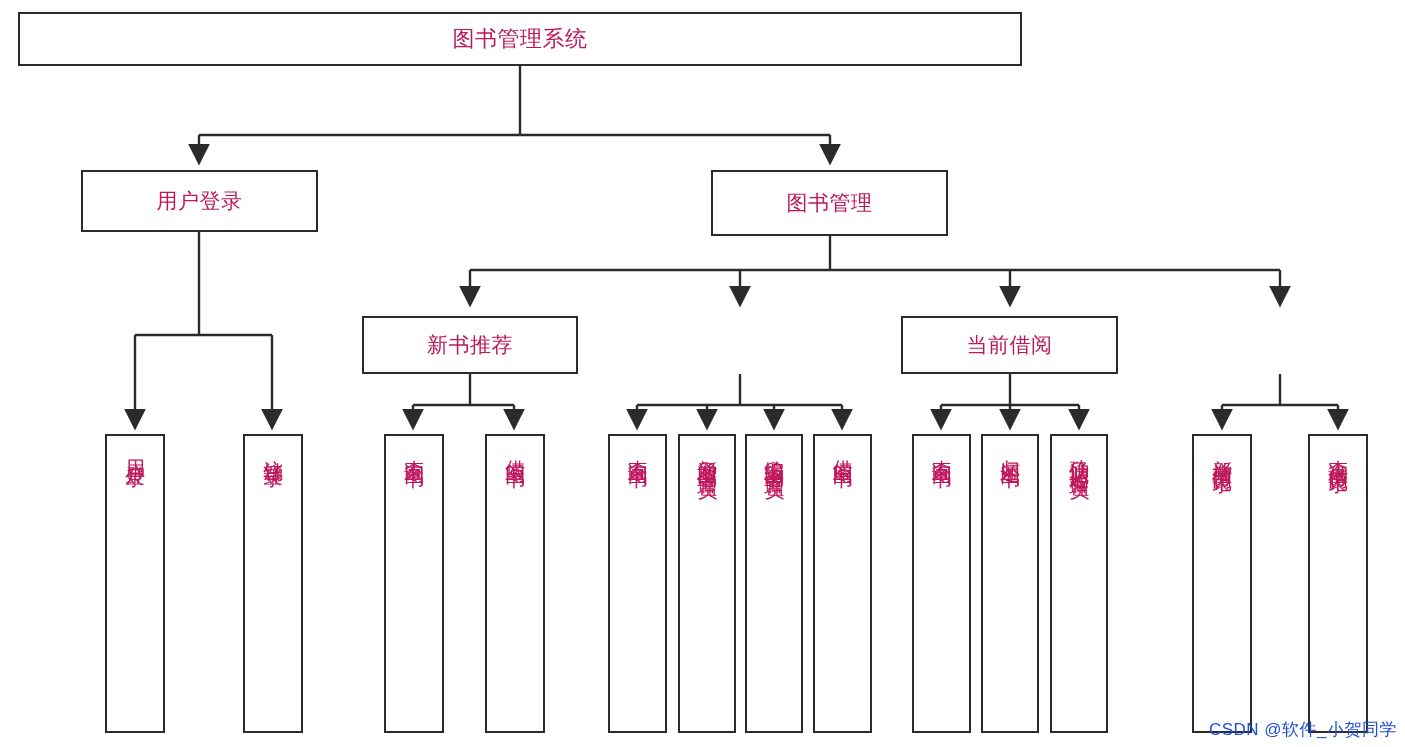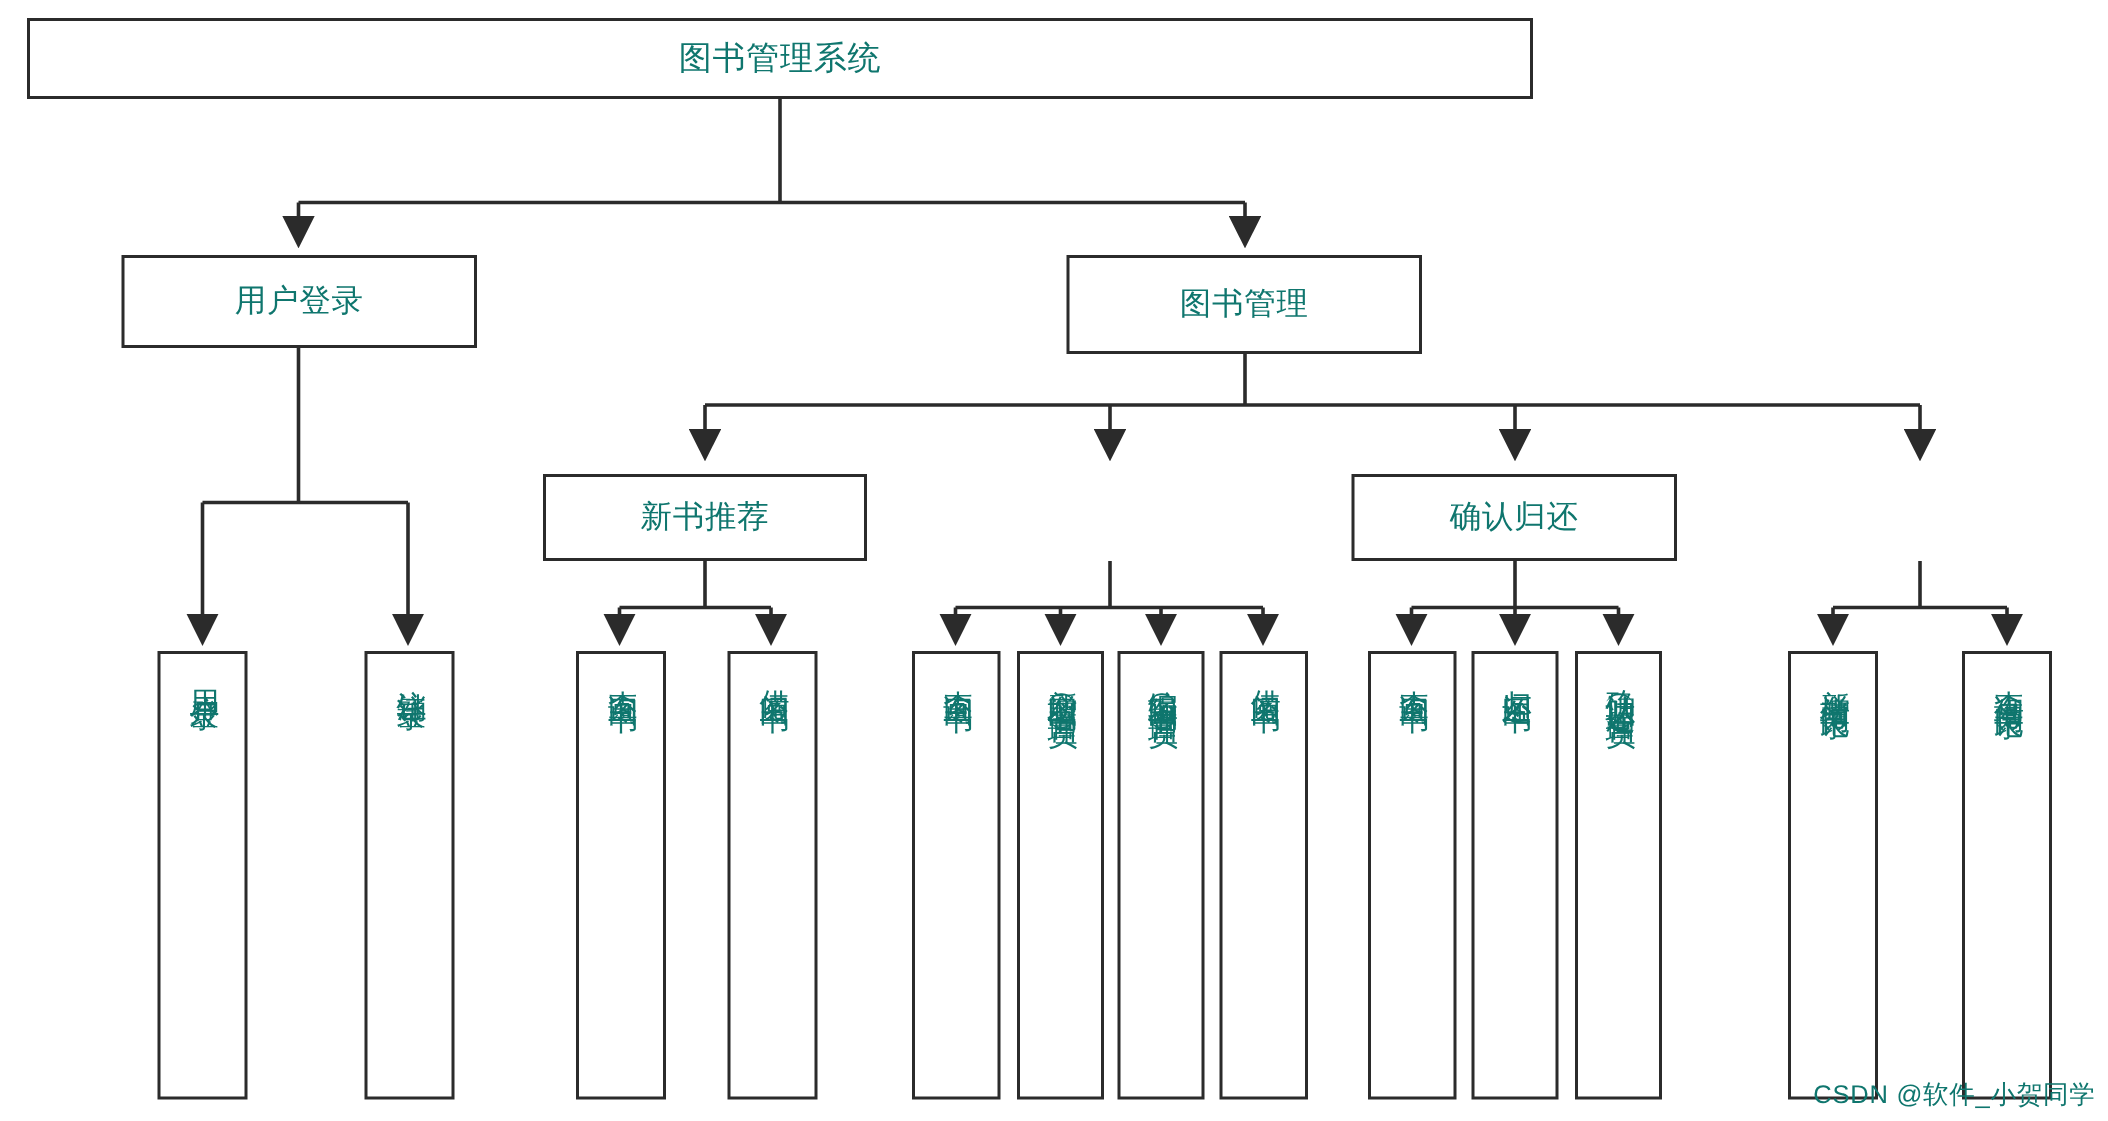--- a/index.html
+++ b/index.html
@@ -29,21 +29,21 @@
     position: absolute;
     box-sizing: border-box;
     background: #ffffff;
     border: 2px solid #2b2b2b;
     display: flex;
     align-items: center;
     justify-content: center;
     color: #2b2b2b;
   }
   .node-label {
-    color: #0f766e;
+    color: #be185d;
     line-height: 1.22;
     text-align: center;
     white-space: pre-wrap;
   }
   
   .node.horiz .node-label {
     font-size: 21px;
     letter-spacing: 0.5px;
   }
   .node.root .node-label {
@@ -61,21 +61,21 @@
     font-size: 20px;
     line-height: 1.18;
     letter-spacing: 3px;
     max-height: 100%;
   }
   #watermark {
     position: absolute;
     right: 8px;
     bottom: 6px;
     font-size: 17px;
-    color: #0f766e;
+    color: #1d4ed8;
     letter-spacing: 0.5px;
     white-space: nowrap;
     pointer-events: none;
   }
 </style>
 </head>
 <body>
 
 <div id="diagram-root">
 
@@ -137,21 +137,21 @@
     <span class="node-label">用户登录</span>
   </div>
   <div class="node horiz" style="left:711px; top:170px; width:237px; height:66px;">
     <span class="node-label">图书管理</span>
   </div>
 
   <div class="node horiz" style="left:362px; top:316px; width:216px; height:58px;">
     <span class="node-label">新书推荐</span>
   </div>
   <div class="node horiz" style="left:901px; top:316px; width:217px; height:58px;">
-    <span class="node-label">确认归还</span>
+    <span class="node-label">当前借阅</span>
   </div>
 
   <div class="node vert" style="left:105px; top:434px; width:60px; height:299px;">
     <span class="node-label">用户登录</span>
   </div>
   <div class="node vert" style="left:243px; top:434px; width:60px; height:299px;">
     <span class="node-label">注销登录</span>
   </div>
 
   <div class="node vert" style="left:384px; top:434px; width:60px; height:299px;">

